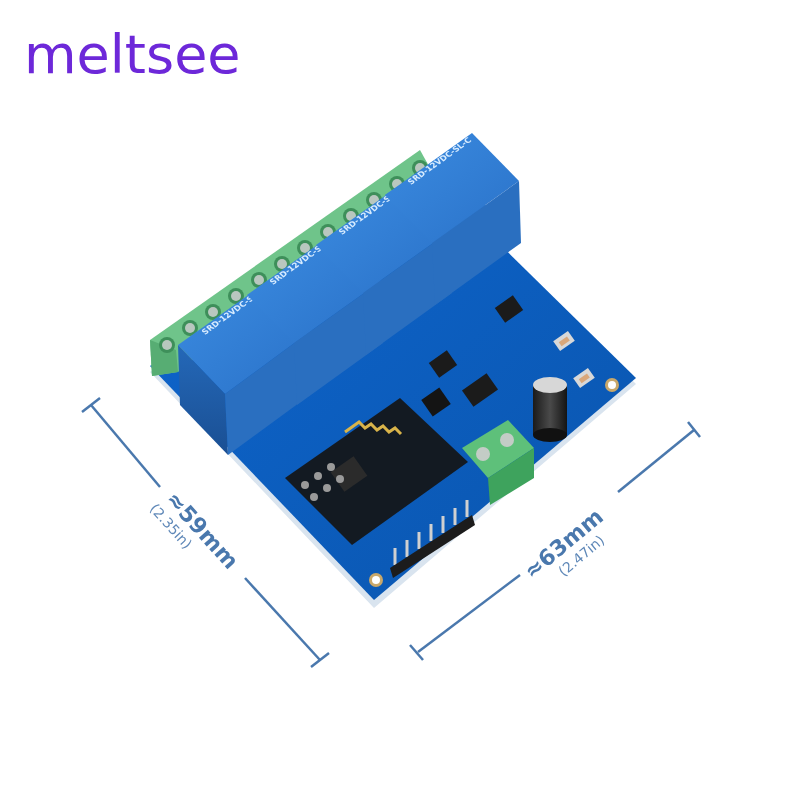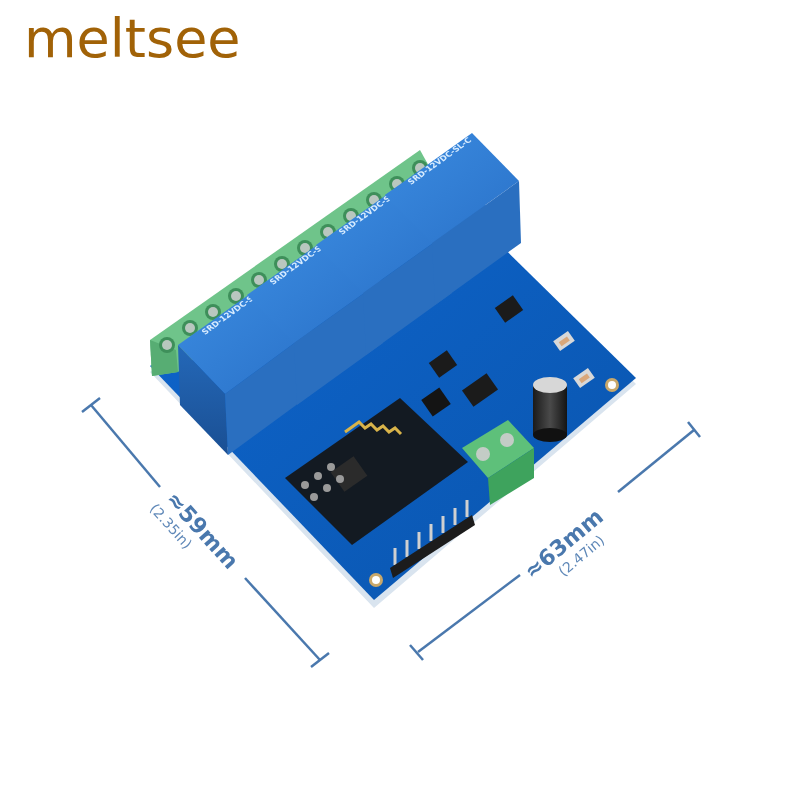--- a/index.html
+++ b/index.html
@@ -1,19 +1,19 @@
 <!DOCTYPE html>
 <html><head>
   <meta charset="utf-8">
   <style>
     html, body { margin: 0; padding: 0; background: #ffffff; }
     body { width: 800px; height: 800px; position: relative; overflow: hidden; font-family: "DejaVu Sans", sans-serif; }
     .brand {
-      position: absolute; left: 24px; top: 12px;
-      font-family: "DejaVu Sans", sans-serif; font-size: 54px; color: #a16207;
+      position: absolute; left: 24px; top: 28px;
+      font-family: "DejaVu Sans", sans-serif; font-size: 54px; color: #6d28d9;
       letter-spacing: 0px; line-height: 1;
     }
     svg.scene { position: absolute; left: 0; top: 0; }
     .dim-main { font-family: "DejaVu Sans", sans-serif; font-weight: bold; fill: #4a78ad; }
     .dim-sub { font-family: "DejaVu Sans", sans-serif; fill: #5f88b8; }
     .relay-text { font-family: "DejaVu Sans", sans-serif; fill: #d8ecff; font-weight: bold; }
   </style>
 </head>
 <body>
 

